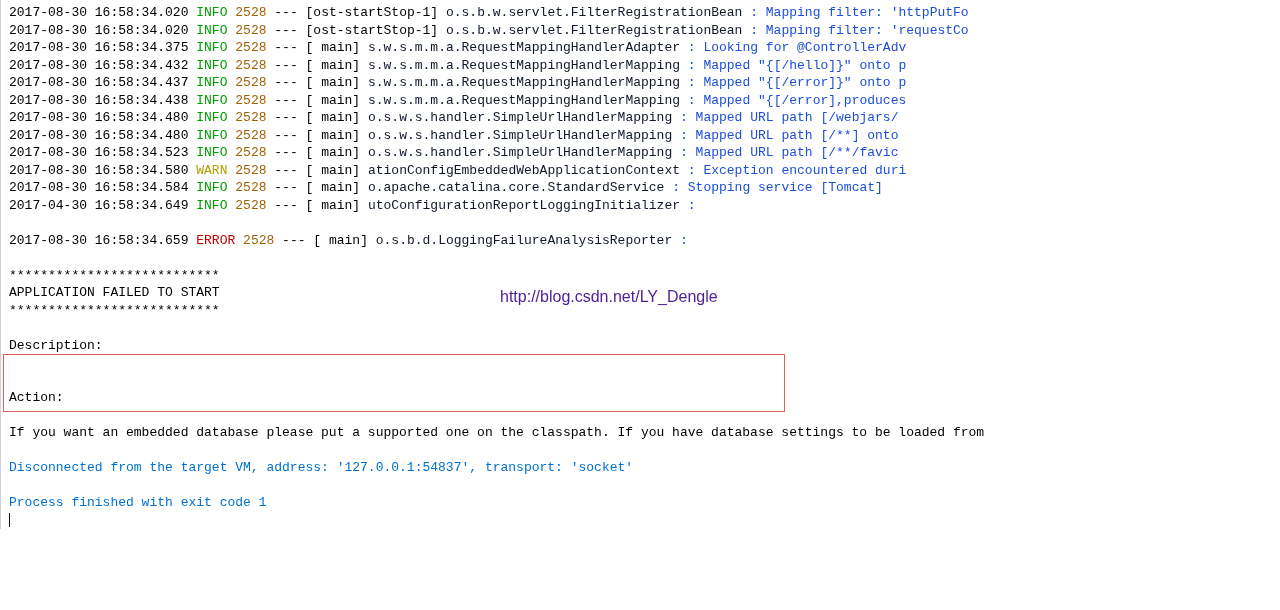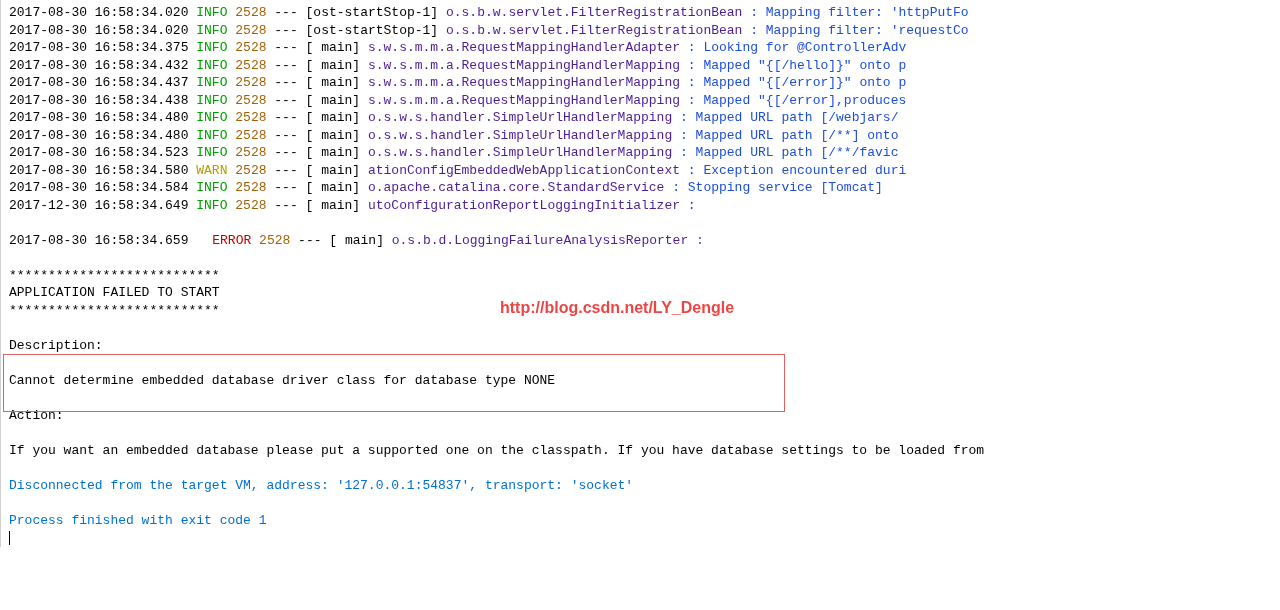--- a/index.html
+++ b/index.html
@@ -15,45 +15,44 @@
     border-left: 1px solid #d0d0d0;
   }
   .log-line { }
   .ts    { color:#000; }
   .lvl-info  { color:#00a000;margin-top:19px; }
   .lvl-warn  { color:#b0a000;margin-top:24px; }
   .lvl-error { color:#c00000; }
   .pid   { color:#a16207; }
   .sep   { color:#000; }
   .thread{ color:#000; }
-  .logger{ color:#4c1d95; }
+  .logger{ color:#0f172a; }
   .msg   { color:#1d4ed8; }
   .blank { height:17.5px; }
   .plain { color:#000; }
-  .errline .lvl-error { color:#c00000;margin-left:16px; }
+  .errline .lvl-error { color:#c00000; }
   .boxwrap { position:relative; }
   .redbox {
     position:absolute;
     left:-6px; top:0;
     width:780px; height:56px;
     border:1px solid #e06060;
     pointer-events:none;
   }
   .stamped {
     color:#0070d0;
   }
   .watermark {
     position:fixed;
-    left:500px; top:299px;
-    color:#ef4444;
+    left:500px; top:288px;
+    color:#4c1d95;
     font-family: Arial, sans-serif;
     font-size:16px;
     pointer-events:none;
     user-select:none;
-    font-weight:bold;
   }
   .cursor {
     display:inline-block;
     border-left:1px solid #000;
     height:14px;
     vertical-align:middle;
   }
 </style>
 </head>
 <body>
@@ -65,21 +64,21 @@
       <div class="log-line"><span class="ts">2017-08-30 16:58:34.020</span><span>  </span><span class="lvl-info"> INFO</span><span> </span><span class="pid">2528</span><span> </span><span class="sep">---</span><span> </span><span class="thread">[ost-startStop-1]</span><span> </span><span class="logger">o.s.b.w.servlet.FilterRegistrationBean    </span><span> </span><span class="msg">: Mapping filter: 'requestCo</span></div>
       <div class="log-line"><span class="ts">2017-08-30 16:58:34.375</span><span>  </span><span class="lvl-info"> INFO</span><span> </span><span class="pid">2528</span><span> </span><span class="sep">---</span><span> </span><span class="thread">[           main]</span><span> </span><span class="logger">s.w.s.m.m.a.RequestMappingHandlerAdapter  </span><span> </span><span class="msg">: Looking for @ControllerAdv</span></div>
       <div class="log-line"><span class="ts">2017-08-30 16:58:34.432</span><span>  </span><span class="lvl-info"> INFO</span><span> </span><span class="pid">2528</span><span> </span><span class="sep">---</span><span> </span><span class="thread">[           main]</span><span> </span><span class="logger">s.w.s.m.m.a.RequestMappingHandlerMapping  </span><span> </span><span class="msg">: Mapped "{[/hello]}" onto p</span></div>
       <div class="log-line"><span class="ts">2017-08-30 16:58:34.437</span><span>  </span><span class="lvl-info"> INFO</span><span> </span><span class="pid">2528</span><span> </span><span class="sep">---</span><span> </span><span class="thread">[           main]</span><span> </span><span class="logger">s.w.s.m.m.a.RequestMappingHandlerMapping  </span><span> </span><span class="msg">: Mapped "{[/error]}" onto p</span></div>
       <div class="log-line"><span class="ts">2017-08-30 16:58:34.438</span><span>  </span><span class="lvl-info"> INFO</span><span> </span><span class="pid">2528</span><span> </span><span class="sep">---</span><span> </span><span class="thread">[           main]</span><span> </span><span class="logger">s.w.s.m.m.a.RequestMappingHandlerMapping  </span><span> </span><span class="msg">: Mapped "{[/error],produces</span></div>
       <div class="log-line"><span class="ts">2017-08-30 16:58:34.480</span><span>  </span><span class="lvl-info"> INFO</span><span> </span><span class="pid">2528</span><span> </span><span class="sep">---</span><span> </span><span class="thread">[           main]</span><span> </span><span class="logger">o.s.w.s.handler.SimpleUrlHandlerMapping   </span><span> </span><span class="msg">: Mapped URL path [/webjars/</span></div>
       <div class="log-line"><span class="ts">2017-08-30 16:58:34.480</span><span>  </span><span class="lvl-info"> INFO</span><span> </span><span class="pid">2528</span><span> </span><span class="sep">---</span><span> </span><span class="thread">[           main]</span><span> </span><span class="logger">o.s.w.s.handler.SimpleUrlHandlerMapping   </span><span> </span><span class="msg">: Mapped URL path [/**] onto</span></div>
       <div class="log-line"><span class="ts">2017-08-30 16:58:34.523</span><span>  </span><span class="lvl-info"> INFO</span><span> </span><span class="pid">2528</span><span> </span><span class="sep">---</span><span> </span><span class="thread">[           main]</span><span> </span><span class="logger">o.s.w.s.handler.SimpleUrlHandlerMapping   </span><span> </span><span class="msg">: Mapped URL path [/**/favic</span></div>
       <div class="log-line"><span class="ts">2017-08-30 16:58:34.580</span><span>  </span><span class="lvl-warn"> WARN</span><span> </span><span class="pid">2528</span><span> </span><span class="sep">---</span><span> </span><span class="thread">[           main]</span><span> </span><span class="logger">ationConfigEmbeddedWebApplicationContext  </span><span> </span><span class="msg">: Exception encountered duri</span></div>
       <div class="log-line"><span class="ts">2017-08-30 16:58:34.584</span><span>  </span><span class="lvl-info"> INFO</span><span> </span><span class="pid">2528</span><span> </span><span class="sep">---</span><span> </span><span class="thread">[           main]</span><span> </span><span class="logger">o.apache.catalina.core.StandardService    </span><span> </span><span class="msg">: Stopping service [Tomcat]</span></div>
-      <div class="log-line"><span class="ts">2017-12-30 16:58:34.649</span><span>  </span><span class="lvl-info"> INFO</span><span> </span><span class="pid">2528</span><span> </span><span class="sep">---</span><span> </span><span class="thread">[           main]</span><span> </span><span class="logger">utoConfigurationReportLoggingInitializer  </span><span> </span><span class="msg">:</span></div>
+      <div class="log-line"><span class="ts">2017-04-30 16:58:34.649</span><span>  </span><span class="lvl-info"> INFO</span><span> </span><span class="pid">2528</span><span> </span><span class="sep">---</span><span> </span><span class="thread">[           main]</span><span> </span><span class="logger">utoConfigurationReportLoggingInitializer  </span><span> </span><span class="msg">:</span></div>
     </div>
 
   <div class="blank"></div>
 
 
   <div class="log-line errline">
     <span class="ts">2017-08-30 16:58:34.659</span>
     <span>  </span>
     <span class="lvl-error">ERROR</span>
     <span> </span>
@@ -100,21 +99,20 @@
   <div class="plain">APPLICATION FAILED TO START</div>
   <div class="plain">***************************</div>
 
   <div class="blank"></div>
 
   <div class="plain">Description:</div>
 
   <div class="boxwrap">
     <div class="redbox"></div>
     <div class="blank"></div>
-    <div class="plain">Cannot determine embedded database driver class for database type NONE</div>
     <div class="blank"></div>
   </div>
 
   <div class="plain">Action:</div>
   <div class="blank"></div>
   <div class="plain">If you want an embedded database please put a supported one on the classpath. If you have database settings to be loaded from </div>
   <div class="blank"></div>
   <div class="stamped">Disconnected from the target VM, address: '127.0.0.1:54837', transport: 'socket'</div>
   <div class="blank"></div>
   <div class="stamped">Process finished with exit code 1</div>

